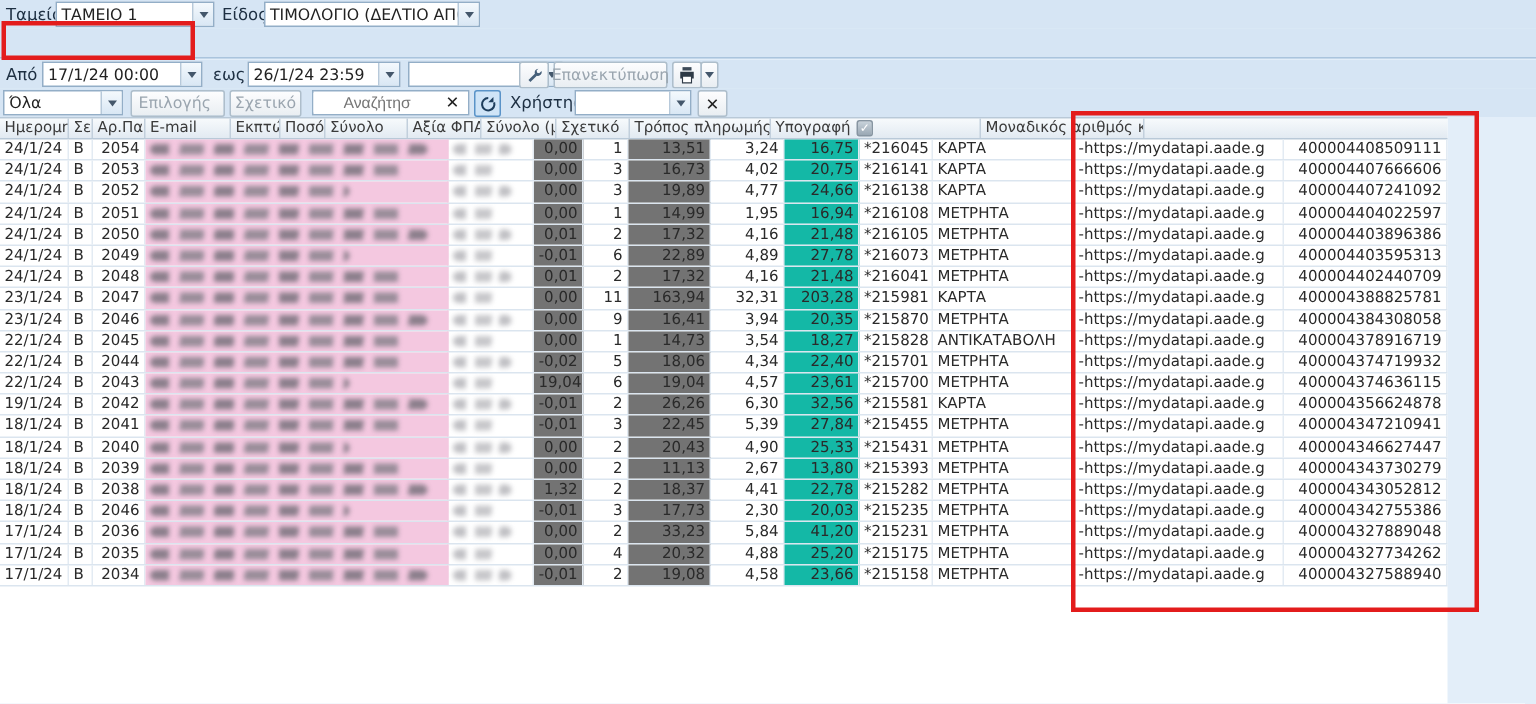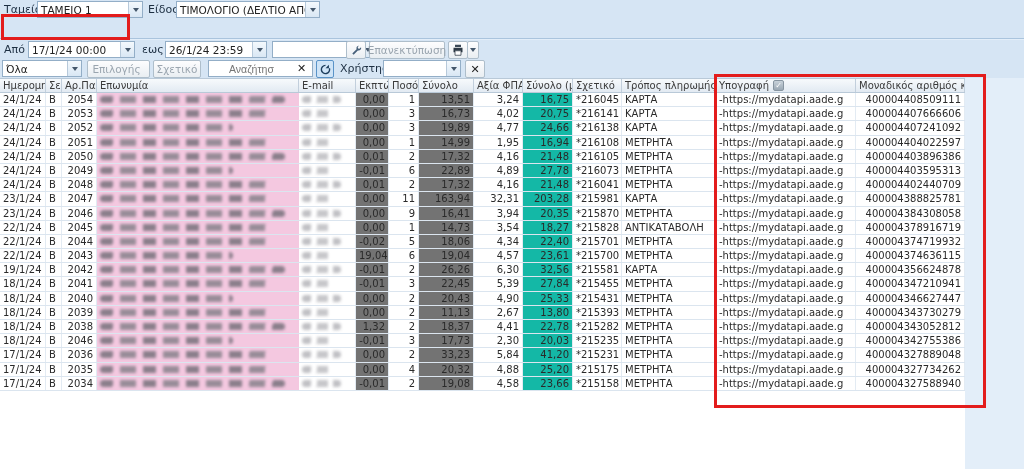--- a/index.html
+++ b/index.html
@@ -177,21 +177,20 @@
   <div class="btn iconbtn" style="left:465px;width:20px">
       <span class="xglyph">✕</span>
     </div>
 </div>
 
 <div id="table-area">
   <div class="trow" id="thead">
     <div class="cell c-date">Ημερομηνία</div>
     <div class="cell c-series">Σειρ</div>
     <div class="cell c-num">Αρ.Παρ</div>
-    <div class="cell c-name">Επωνυμία</div>
     <div class="cell c-email">E-mail</div>
     <div class="cell c-disc">Εκπτώσ</div>
     <div class="cell c-qty">Ποσότ</div>
     <div class="cell c-total">Σύνολο</div>
     <div class="cell c-vat">Αξία ΦΠΑ</div>
     <div class="cell c-tvat">Σύνολο (με Φ</div>
     <div class="cell c-rel">Σχετικό</div>
     <div class="cell c-pay">Τρόπος πληρωμής</div>
     <div class="cell c-sig">
       <span>Υπογραφή</span>

